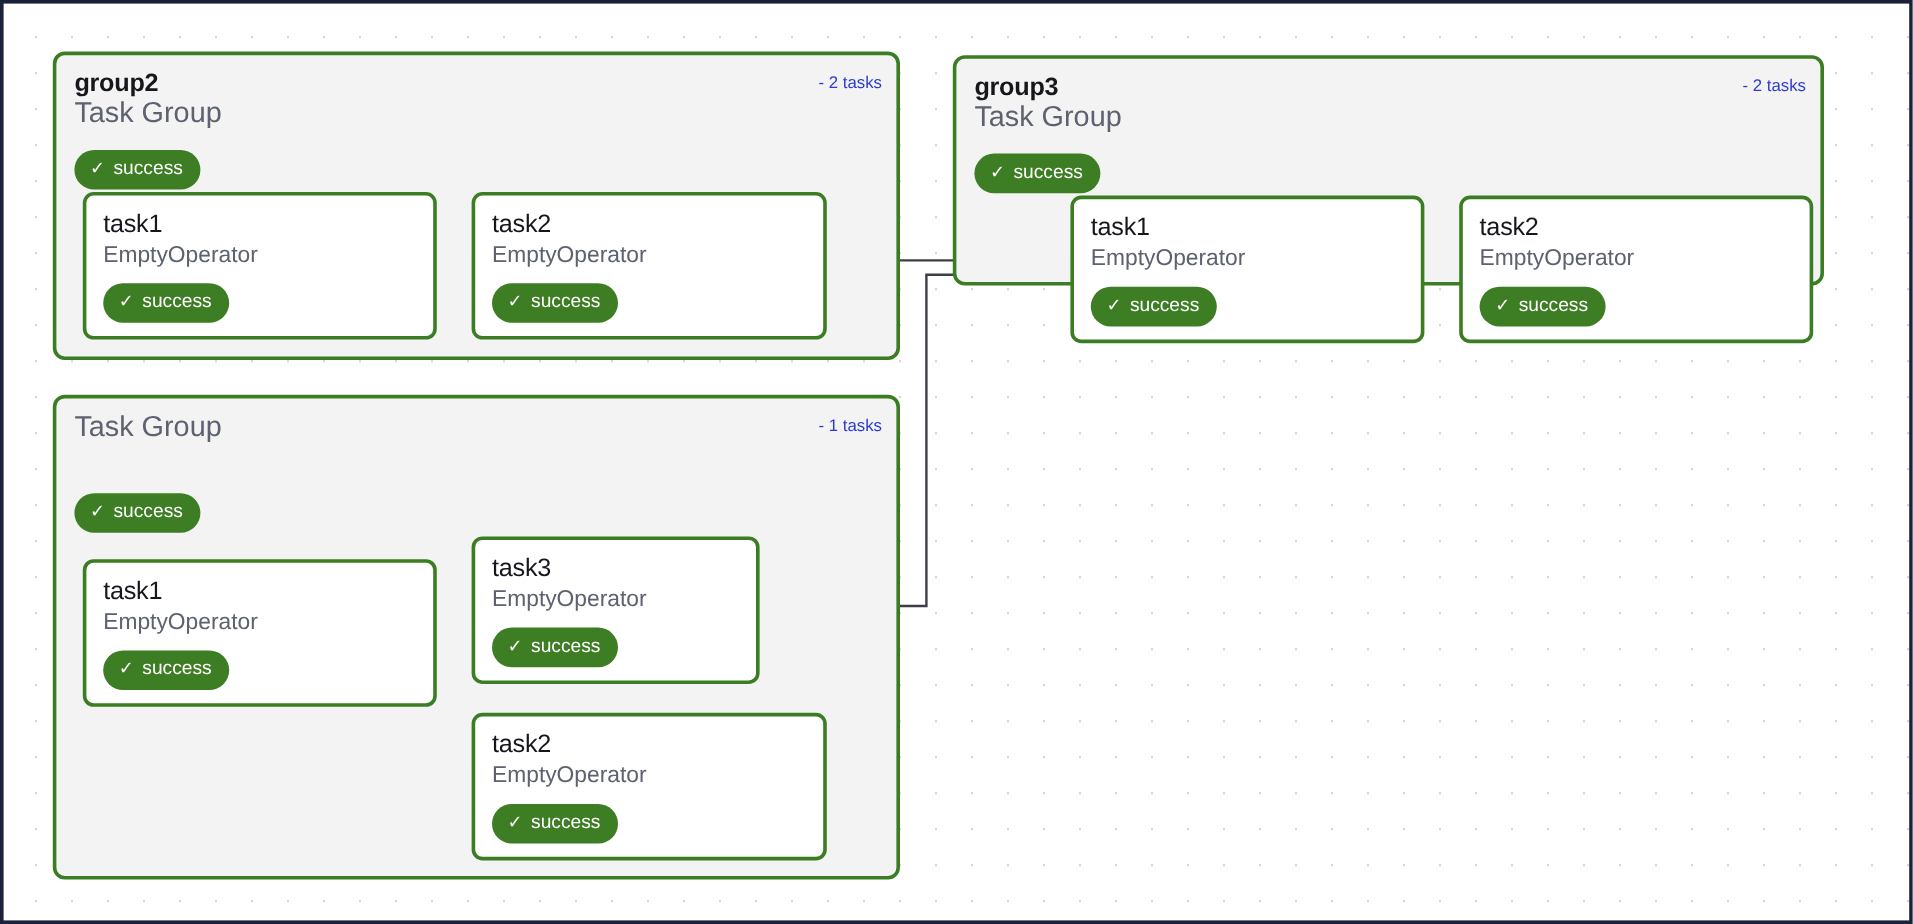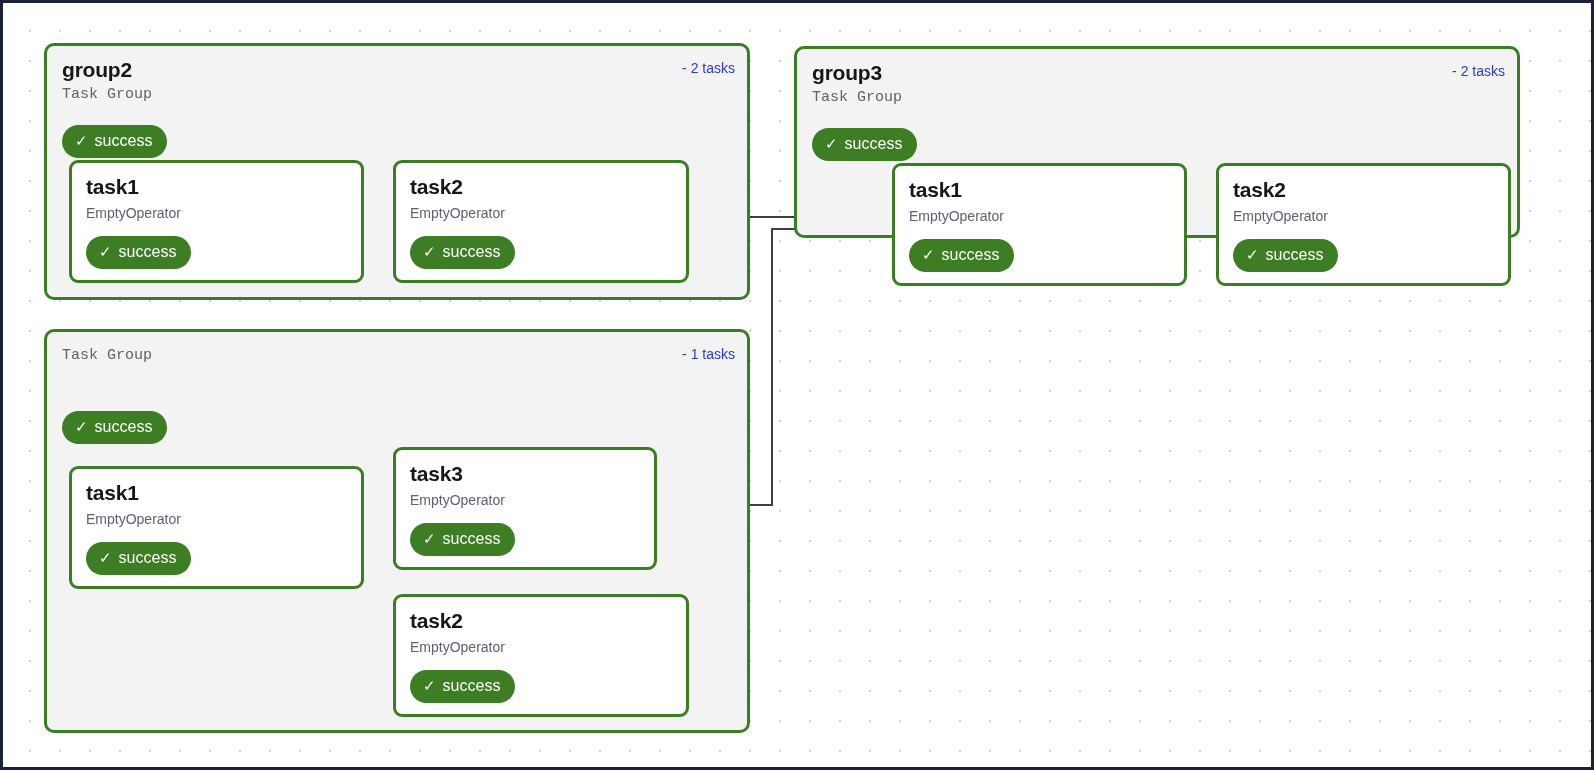--- a/index.html
+++ b/index.html
@@ -41,25 +41,24 @@
 
   .group-title {
     font-size: 21px;
     font-weight: bold;
     color: #16171c;
     letter-spacing: -0.2px;
     line-height: 25px;
   }
 
   .group-subtitle {
-    font-size: 15px;
+    font-size: 24px;
     color: #5d6170;
     line-height: 24px;
     margin-top: 1px;
-    font-family: Liberation Mono, monospace;
   }
 
   .group-tasks-count {
     position: absolute;
     right: 0;
     top: 3px;
     font-size: 14px;
     color: #2b3bcf;
     cursor: pointer;
   }
@@ -96,31 +95,31 @@
     background: #ffffff;
     border: 3px solid #3b7d23;
     border-radius: 9px;
   }
 
   .task-title {
     position: absolute;
     left: 14px;
     top: 11px;
     font-size: 21px;
-    font-weight: bold;
+    font-weight: normal;
     color: #16171c;
     letter-spacing: -0.2px;
     line-height: 25px;
   }
 
   .task-operator {
     position: absolute;
     left: 14px;
     top: 38px;
-    font-size: 14px;
+    font-size: 19px;
     color: #5d6170;
     line-height: 24px;
   }
 
   .task-badge {
     position: absolute;
     left: 14px;
     bottom: 11px;
   }
 
@@ -238,21 +237,21 @@
 
     <div class="task-node" style="left:22px; top:134px; width:295px; height:123px;">
       <div class="task-title">task1</div>
       <div class="task-operator">EmptyOperator</div>
       <div class="badge task-badge">
         <span class="check">✓</span>
         <span>success</span>
       </div>
     </div>
 
-    <div class="task-node" style="left:346px; top:115px; width:264px; height:123px;">
+    <div class="task-node" style="left:346px; top:115px; width:240px; height:123px;">
       <div class="task-title">task3</div>
       <div class="task-operator">EmptyOperator</div>
       <div class="badge task-badge">
         <span class="check">✓</span>
         <span>success</span>
       </div>
     </div>
 
     <div class="task-node" style="left:346px; top:262px; width:296px; height:123px;">
       <div class="task-title">task2</div>

